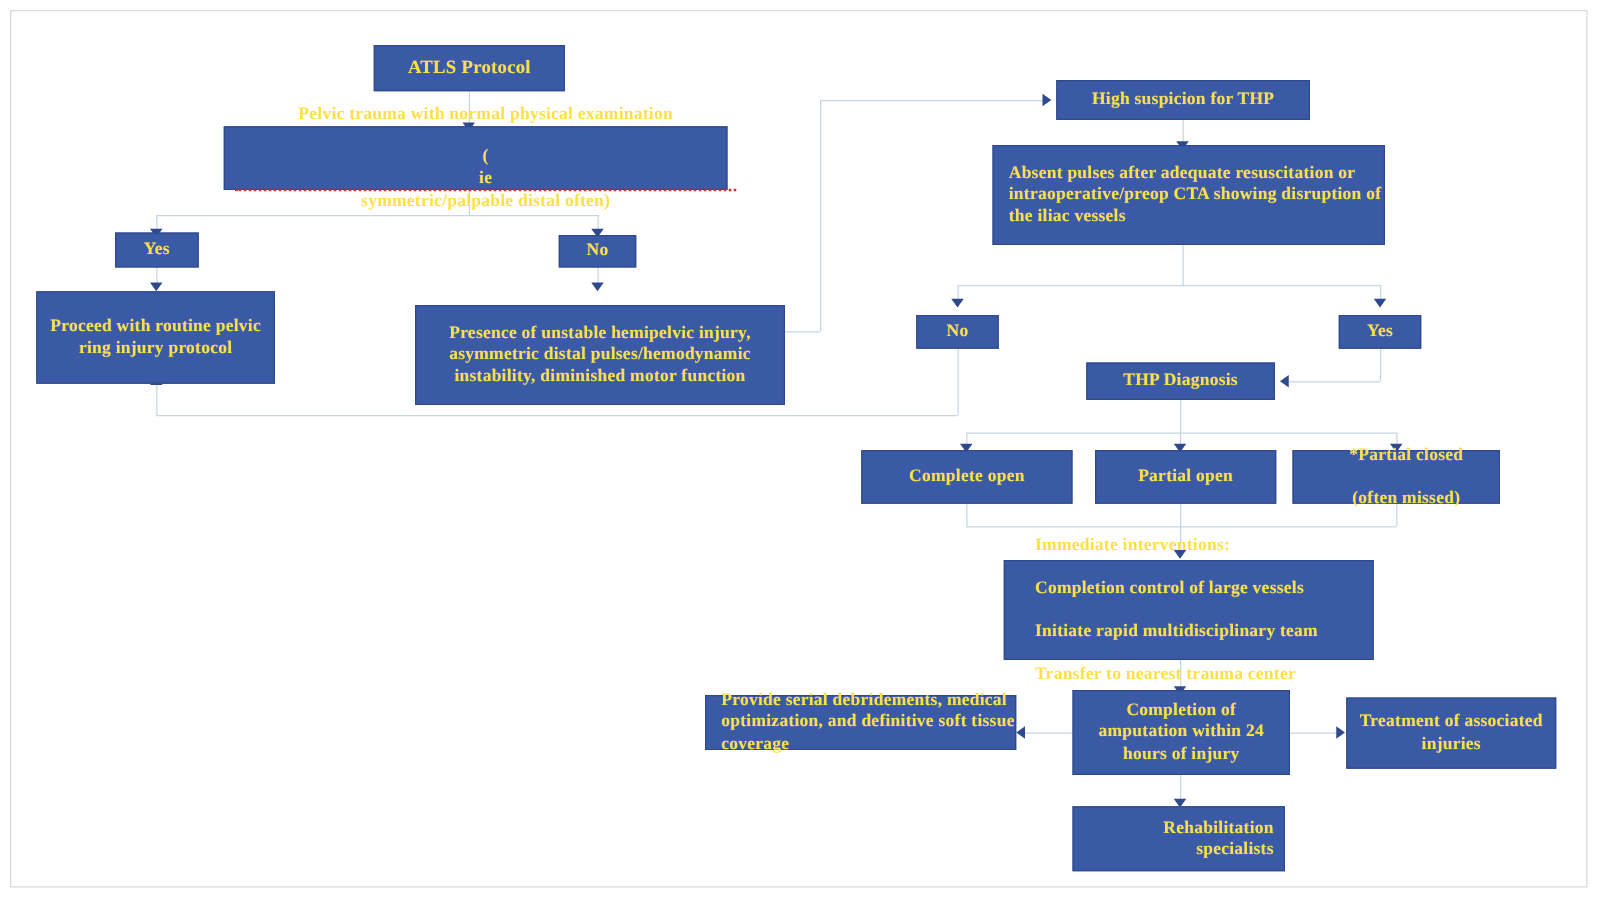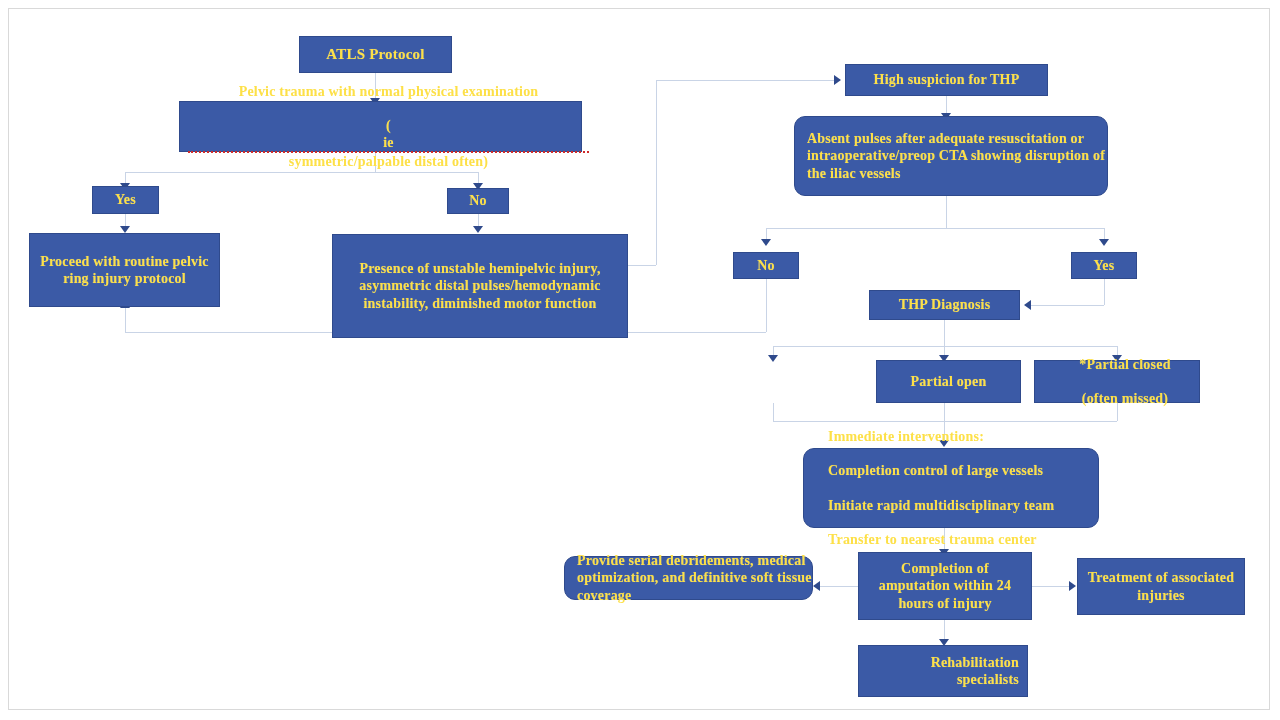--- a/index.html
+++ b/index.html
@@ -10,21 +10,21 @@
        border:1px solid #d9d9d9;box-sizing:border-box;background:#fff;}
   #canvas{position:absolute;left:0;top:0;width:1280px;height:720px;}
 
   .node{position:absolute;box-sizing:border-box;
         background:#3b5aa6;border:1px solid #2f4a8c;
         color:#fde047;font-weight:bold;
         display:flex;align-items:center;justify-content:center;
         text-align:center;line-height:1.22;
         letter-spacing:.2px;
         text-shadow:0 0 1px rgba(255,255,255,.25);}
-  .node.left{justify-content:flex-end;text-align:left;border-radius:11px;}
+  .node.left{justify-content:flex-end;text-align:left;}
   .node span{display:block;padding:0 8px;width:100%;}
   .node.left span{padding:0 0 0 12px;}
 
   .sp{position:absolute;background:#c9d4e6;}
   .sp.h{height:1px;}
   .sp.v{width:1px;}
 
   .arrow{position:absolute;width:0;height:0;}
   .arrow.down{border-left:5px solid transparent;border-right:5px solid transparent;
               border-top:7px solid #2f4a8c;}
@@ -130,21 +130,21 @@
     </div>
 
     <div class="node f14" style="left:447px;top:188px;width:62px;height:26px;">
       <span>No</span>
     </div>
 
     <div class="node f14" style="left:29px;top:233px;width:191px;height:74px;">
       <span>Proceed with routine pelvic ring injury protocol</span>
     </div>
 
-    <div class="node f14" style="left:332px;top:234px;width:296px;height:104px;">
+    <div class="node f14" style="left:332px;top:244px;width:296px;height:80px;">
       <span>Presence of unstable hemipelvic injury, asymmetric distal pulses/hemodynamic instability, diminished motor function</span>
     </div>
 
     <div class="node f14" style="left:845px;top:64px;width:203px;height:32px;">
       <span>High suspicion for THP</span>
     </div>
 
     <div class="node left f14" style="left:794px;top:116px;width:314px;height:80px;">
       <span>Absent pulses after adequate resuscitation or intraoperative/preop CTA showing disruption of the iliac vessels</span>
     </div>
@@ -154,20 +154,23 @@
     </div>
 
     <div class="node f14" style="left:1071px;top:252px;width:66px;height:27px;">
       <span>Yes</span>
     </div>
 
     <div class="node f14" style="left:869px;top:290px;width:151px;height:30px;">
       <span>THP Diagnosis</span>
     </div>
 
+    <div class="node f14" style="left:689px;top:360px;width:169px;height:43px;">
+      <span>Complete open</span>
+    </div>
 
     <div class="node f14" style="left:876px;top:360px;width:145px;height:43px;">
       <span>Partial open</span>
     </div>
 
     <div class="node f14" style="left:1034px;top:360px;width:166px;height:43px;">
       <span>
         <span>*Partial closed</span><br>
         <span>(often missed)</span>
       </span>

